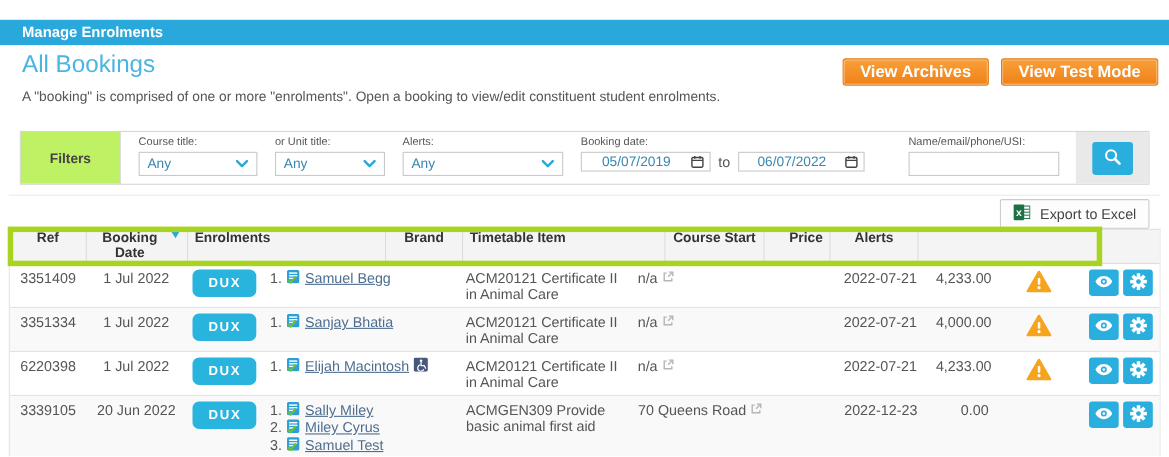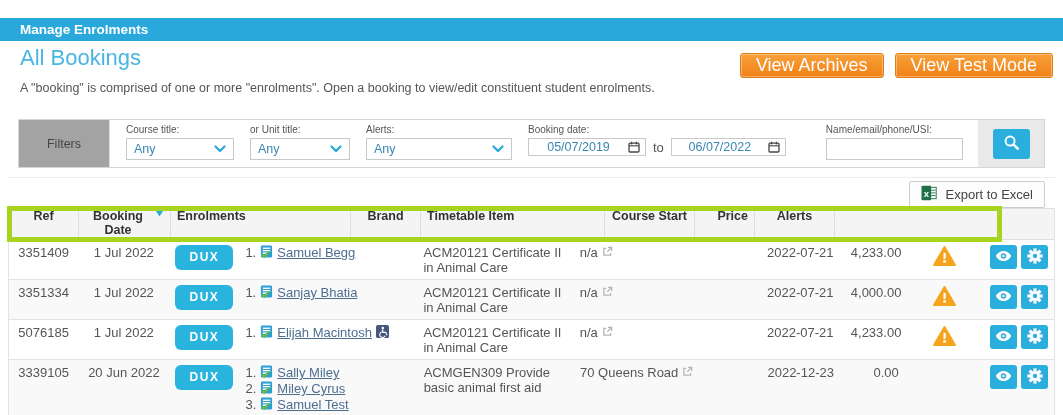--- a/index.html
+++ b/index.html
@@ -8,28 +8,28 @@
 
   
   .topbar{position:absolute;left:0;top:18px;width:1063px;height:23px;background:#29A8DC;
           color:#fff;font-weight:bold;font-size:13.5px;line-height:23px;padding-left:20px;box-sizing:border-box;}
 
   .page-title{position:absolute;left:20px;top:45px;font-size:22px;color:#49B5E2;}
   .description{position:absolute;left:20px;top:81px;font-size:12.5px;color:#555;}
 
   .top-buttons{position:absolute;top:53px;right:10px;display:flex;gap:11px;}
   .btn-orange{height:25px;padding:0 15px;background:linear-gradient(#F9A039,#F08118);
-              border:1px solid #DE7E14;border-radius:3px;color:#fff;font-weight:normal;font-size:18px;
+              border:1px solid #DE7E14;border-radius:3px;color:#fff;font-weight:bold;font-size:15px;
               line-height:23px;box-shadow:inset 0 0 0 1px rgba(255,255,255,.35);cursor:pointer;}
 
   
   .filterbox{position:absolute;left:18px;top:119px;width:1027px;height:49px;border:1px solid #d6d6d6;
              box-sizing:border-box;display:flex;align-items:stretch;background:#fff;}
-  .filters-label{width:90px;background:#a3a3a3;border-right:1px solid #ddd;display:flex;align-items:center;
-                 justify-content:center;font-weight:normal;color:#444;font-size:12.5px;text-align:right;}
+  .filters-label{width:90px;background:#bef264;border-right:1px solid #ddd;display:flex;align-items:center;
+                 justify-content:center;font-weight:bold;color:#444;font-size:12.5px;text-align:right;}
   .fgroup{margin-left:16px;padding-top:4px;}
   .fgroup .flabel{display:block;font-size:10px;color:#555;margin-bottom:3px;}
   .fselect{border:1px solid #c9c9c9;height:22px;display:flex;align-items:center;padding:0 7px;
            color:#3787B0;font-size:12.5px;box-sizing:border-box;cursor:pointer;background:#fff;gap:36px;}
   .fselect .chev{margin-left:auto;display:flex;}
   .w-course{width:108px}.w-unit{width:100px}.w-alerts{width:146px}
   .fdate-row{display:flex;align-items:center;gap:7px;}
   .dateinput{width:118px;height:18px;border:1px solid #c9c9c9;display:flex;align-items:center;
              box-sizing:border-box;color:#3787B0;font-size:12.5px;cursor:pointer;background:#fff;}
   .dateinput .dval{flex:1;text-align:center;}
@@ -376,21 +376,21 @@
                   <circle r="6"></circle>
                 </g>
                 <circle r="2.7" fill="#29AEDD"></circle>
               </svg>
           </span>
         </button>
       </div>
     </div>
 
     <div class="trow">
-      <div class="td c-ref">5076185</div>
+      <div class="td c-ref">6220398</div>
       <div class="td c-date">1 Jul 2022</div>
       <div class="td c-brand">
         <span class="badge">DUX</span>
       </div>
       <div class="td c-enr">
         <div class="enr-line">
           <span class="enr-num">1.</span>
           <span>
             <svg width="13" height="13" viewBox="0 0 14 14">
                 <rect x="1" y="0.5" width="12" height="13" rx="1.5" fill="#2D9FD6"></rect>

